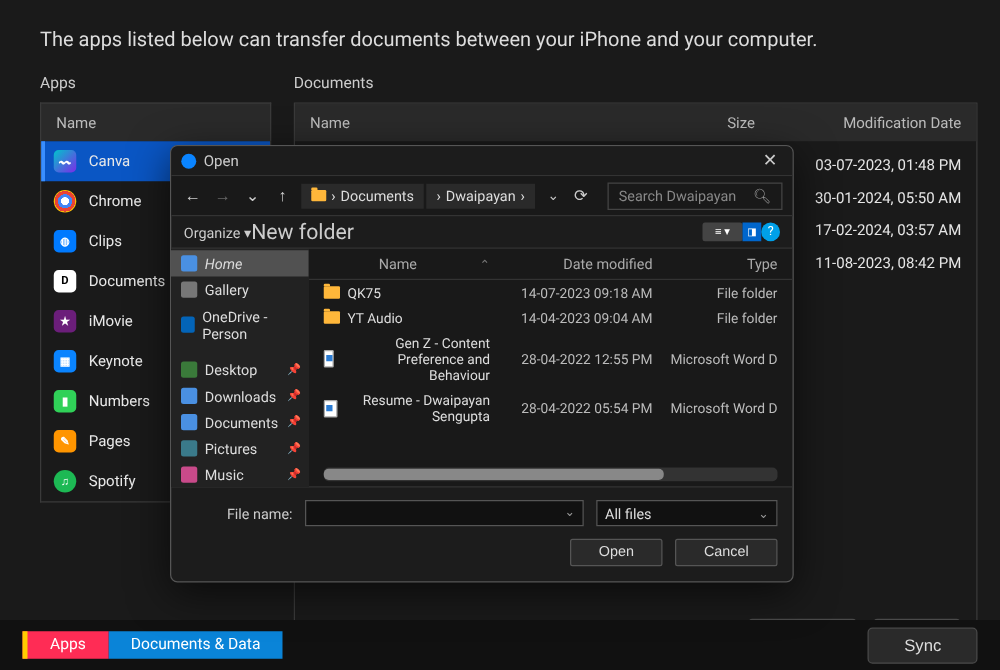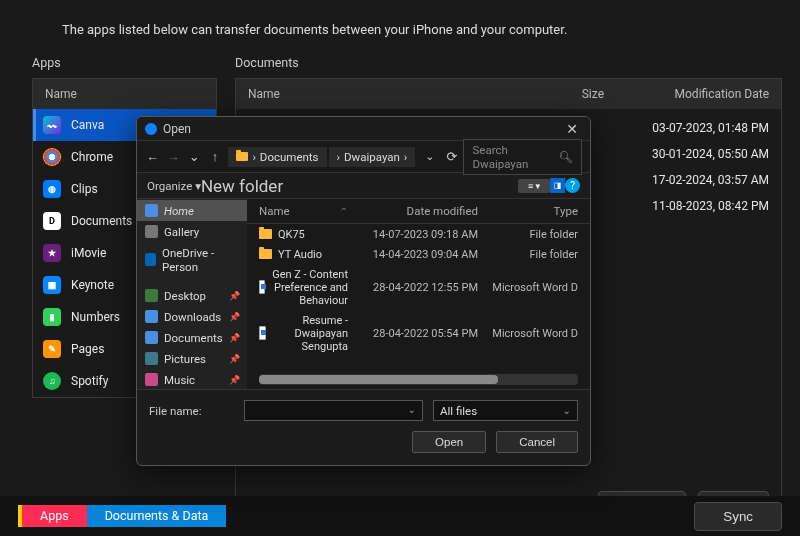--- a/index.html
+++ b/index.html
@@ -5,21 +5,21 @@
   * { box-sizing: border-box; margin: 0; padding: 0; }
   body {
     width: 800px; height: 536px;
     background: #1a1a1a;
     font-family: -apple-system, "Segoe UI", Roboto, Arial, sans-serif;
     font-size: 12px;
     color: #ccc;
     overflow: hidden;
     position: relative;
   }
-  .intro { padding: 22px 0 0 32px; font-size: 13px; color: #ddd; margin-left: 30px; }
+  .intro { padding: 22px 0 0 32px; font-size: 16px; color: #ddd; }
   .panel { display: flex; gap: 18px; padding: 18px 18px 0 32px; }
   .apps-col { width: 185px; }
   .docs-col { flex: 1; }
   .section-title { font-size: 12.5px; color: #ccc; margin-bottom: 8px; }
   .apps-header {
     background: #2a2a2a; border: 1px solid #3a3a3a; border-bottom: none;
     padding: 8px 12px; color: #bbb;
   }
   .apps-list { border: 1px solid #3a3a3a; border-top: none; }
   .app-item {
@@ -57,21 +57,21 @@
   .tab { padding: 3px 18px; font-size: 12.5px; color: #fff; }
   .tab-apps { background: #ff2c55; border-left: 4px solid #ffcc00; }
   .tab-data { background: #0a84d8; }
   .sync-btn {
     margin-left: auto; background: #2a2a2a; border: 1px solid #4a4a4a;
     color: #ddd; padding: 6px 28px; border-radius: 4px;
   }
 
   
   .dialog {
-    position: absolute; left: 136px; top: 116px; width: 455px; height: 350px;
+    position: absolute; left: 136px; top: 116px; width: 499px; height: 350px;
     background: #1c1c1c; border: 1px solid #555; border-radius: 6px;
     display: flex; flex-direction: column; overflow: hidden;
     box-shadow: 0 8px 32px rgba(0,0,0,.6);
   }
   .dlg-titlebar {
     height: 24px; background: #1c1c1c; display: flex; align-items: center;
     padding: 0 8px; border-bottom: 1px solid #333; gap: 6px;
   }
   .dlg-titlebar .ficon { width: 12px; height: 12px; background: #0a84ff; border-radius: 50%; }
   .close-x { margin-left: auto; color: #ccc; font-size: 14px; padding: 0 4px; }
@@ -129,21 +129,21 @@
   .fr-date { width: 130px; color: #bbb; }
   .fr-type { width: 100px; color: #bbb; white-space: nowrap; overflow:hidden; }
   .wdoc-i { width:13px; height:14px; background:#fff; border:1px solid #aaa; border-radius:1px; position:relative; }
   .wdoc-i::after{content:'';position:absolute;left:1px;top:3px;width:5px;height:5px;background:#2b7cd3;}
   .scrollbar-h{height:11px;background:#333;margin:4px 12px 4px 12px;border-radius:4px;position:relative;}
   .scrollbar-h::after{content:'';position:absolute;left:0;top:1px;height:9px;width:75%;background:#888;border-radius:4px;}
   .dlg-footer {
     padding: 10px 12px; display: flex; align-items: center; gap: 10px;
     border-top: 1px solid #333;
   }
-  .fn-label { color: #ccc; font-size: 11.5px; width: 85px; text-align: left; }
+  .fn-label { color: #ccc; font-size: 11.5px; width: 85px; text-align: right; }
   .fn-input { flex: 1; background: #111; border: 1px solid #555; height: 21px; position:relative;}
   .fn-input .dd { position:absolute; right:6px; top:3px; color:#999; font-size:10px;}
   .filter-sel { width: 145px; background: #111; border: 1px solid #555; height: 21px; padding: 0 6px; color:#ddd; font-size:11.5px; display:flex;align-items:center;position:relative;}
   .filter-sel .dd { position:absolute; right:6px; color:#999; font-size:10px;}
   .dlg-btns { display:flex; justify-content:flex-end; gap:10px; padding:0 12px 12px; }
   .dlg-btn { background:#2a2a2a;border:1px solid #555;color:#ddd;padding:4px 22px;font-size:11.5px;border-radius:2px;}
 </style>
 </head>
 <body>
 

